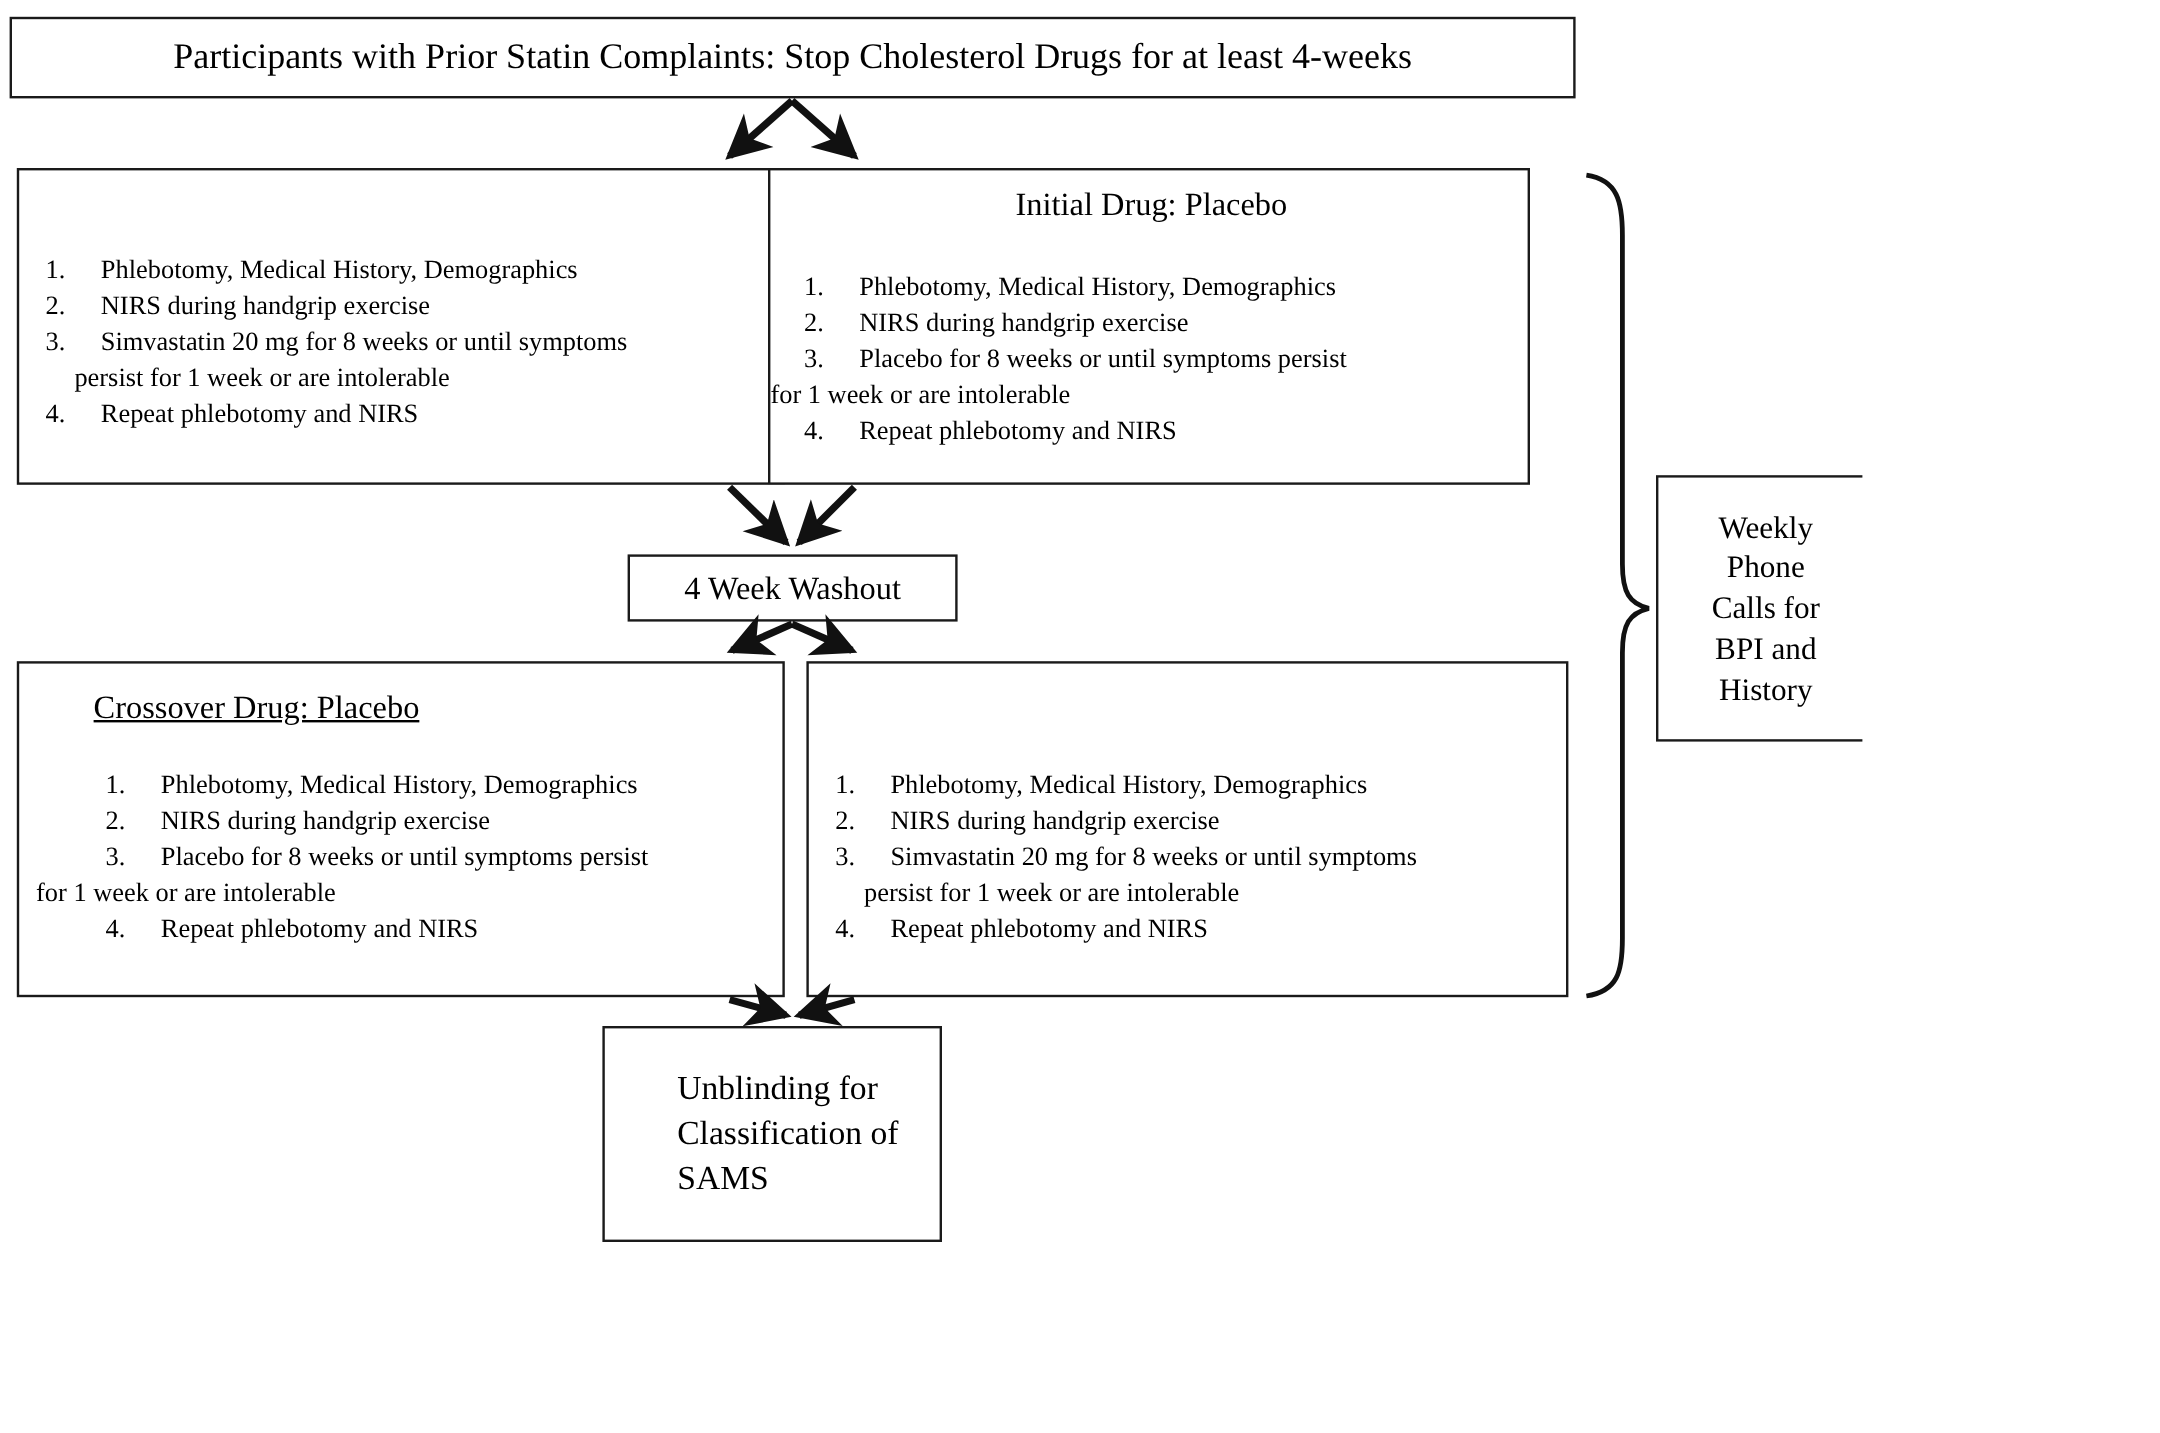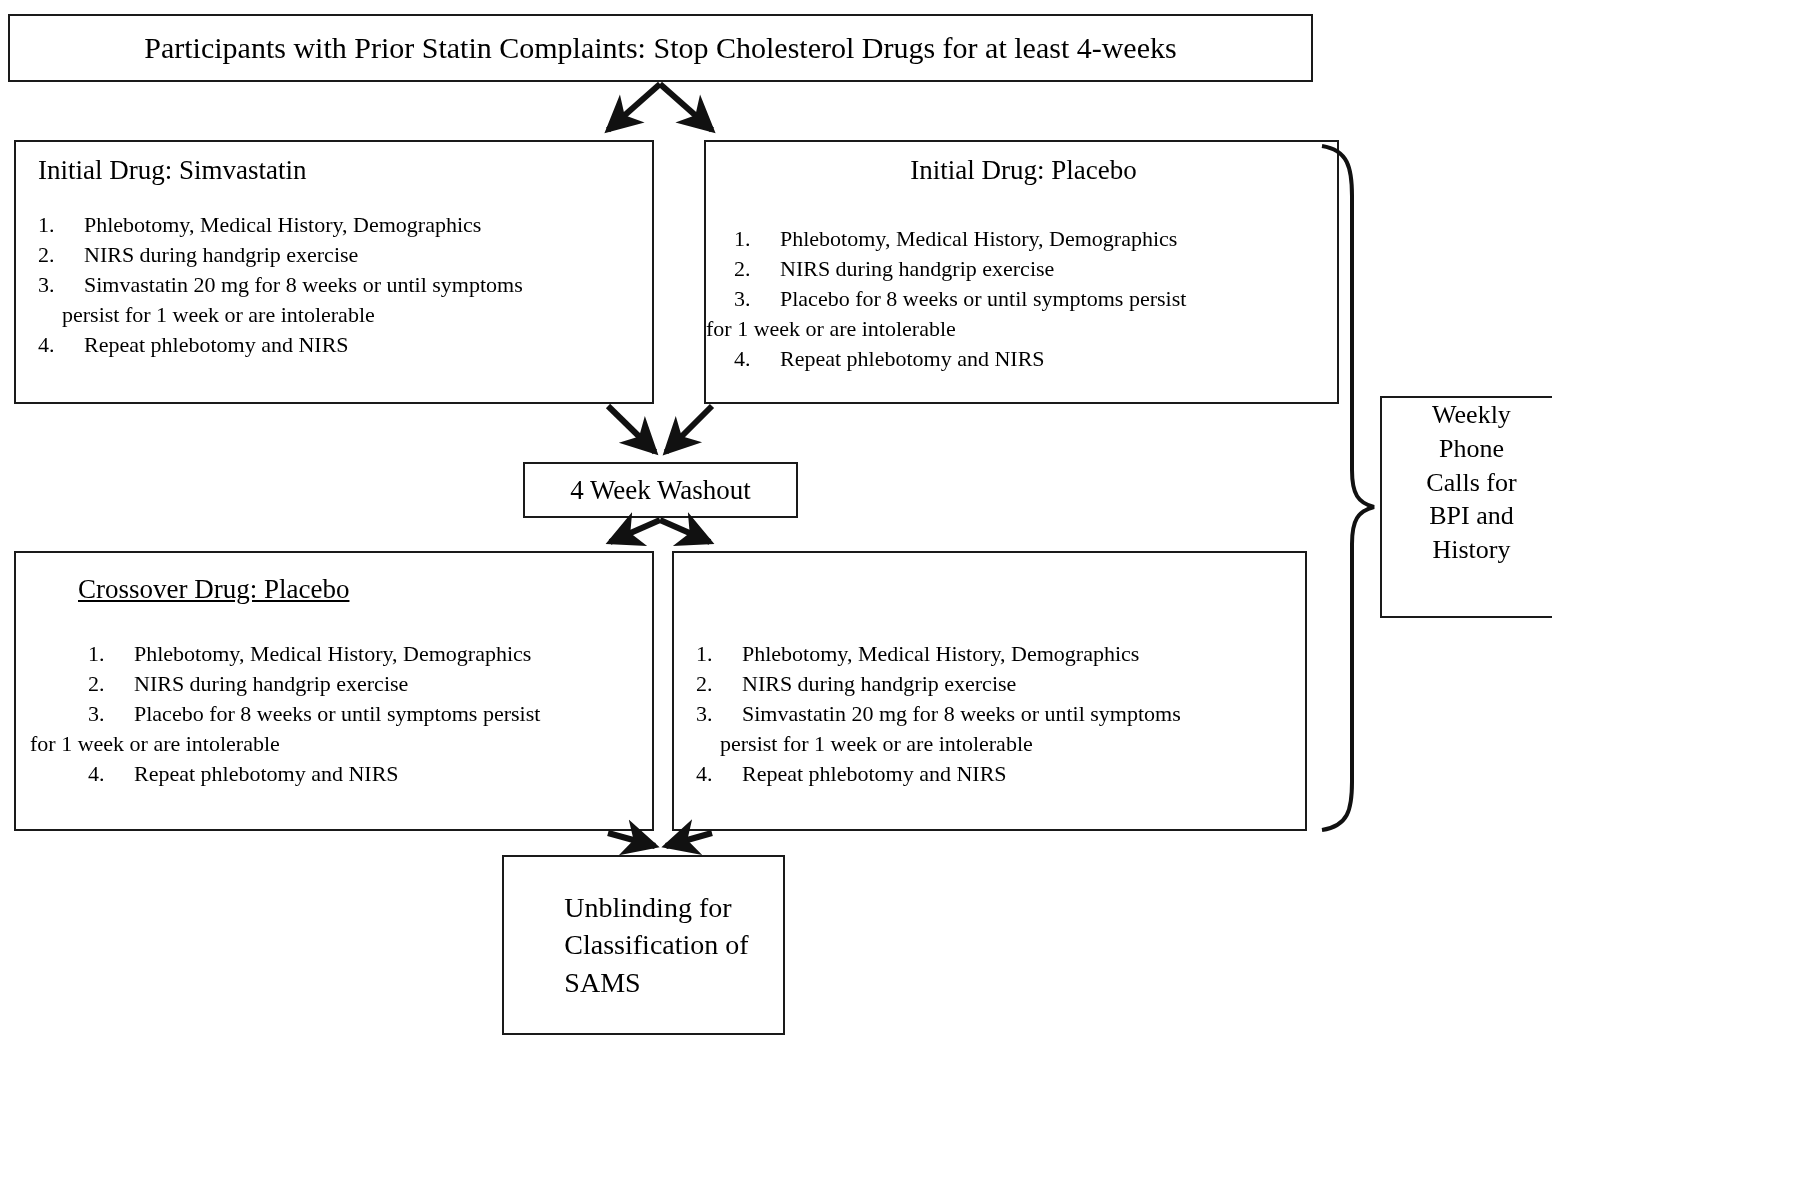--- a/index.html
+++ b/index.html
@@ -100,21 +100,21 @@
     line-height: 1.33;
     padding-left: 26px;
   }
   
   #phone-box {
     left: 1380px;
     top: 396px;
     width: 183px;
     height: 222px;
     display: flex;
-    align-items: flex-start;
+    align-items: center;
     justify-content: center;
   }
   #phone-box .phone-text {
     font-size: 26px;
     line-height: 1.3;
     text-align: center;
   }
   svg.overlay {
     position: absolute;
     left: 0;
@@ -127,21 +127,20 @@
 </head>
 <body>
 
 <div id="canvas">
 
   <div class="box" id="title-box">
     <div class="title-text">Participants with Prior Statin Complaints: Stop Cholesterol Drugs for at least 4-weeks</div>
   </div>
 
   <div class="box arm-box" style="left:14px; top:140px; width:640px; height:264px;">
-    <div class="arm-title" style="left:22px; top:12px;">Initial Drug: Simvastatin</div>
     <div class="arm-list" style="left:22px; top:68px; width:600px;">
       <div class="li">
         <span class="num">1.</span>
         <span class="txt">Phlebotomy, Medical History, Demographics</span>
       </div>
       <div class="li">
         <span class="num">2.</span>
         <span class="txt">NIRS during handgrip exercise</span>
       </div>
       <div class="li">
@@ -149,21 +148,21 @@
         <span class="txt">Simvastatin 20 mg for 8 weeks or until symptoms</span>
       </div>
       <div class="cont">persist for 1 week or are intolerable</div>
       <div class="li">
         <span class="num">4.</span>
         <span class="txt">Repeat phlebotomy and NIRS</span>
       </div>
     </div>
   </div>
 
-  <div class="box arm-box" style="left:704px; top:140px; width:635px; height:264px;font-family:Liberation Serif, serif;">
+  <div class="box arm-box" style="left:640px; top:140px; width:635px; height:264px;font-family:Liberation Serif, serif;">
     <div class="arm-title" style="left:0; top:12px; width:635px; text-align:center;">Initial Drug: Placebo</div>
     <div class="arm-list" style="left:28px; top:82px; width:600px;">
       <div class="li">
         <span class="num">1.</span>
         <span class="txt">Phlebotomy, Medical History, Demographics</span>
       </div>
       <div class="li">
         <span class="num">2.</span>
         <span class="txt">NIRS during handgrip exercise</span>
       </div>

